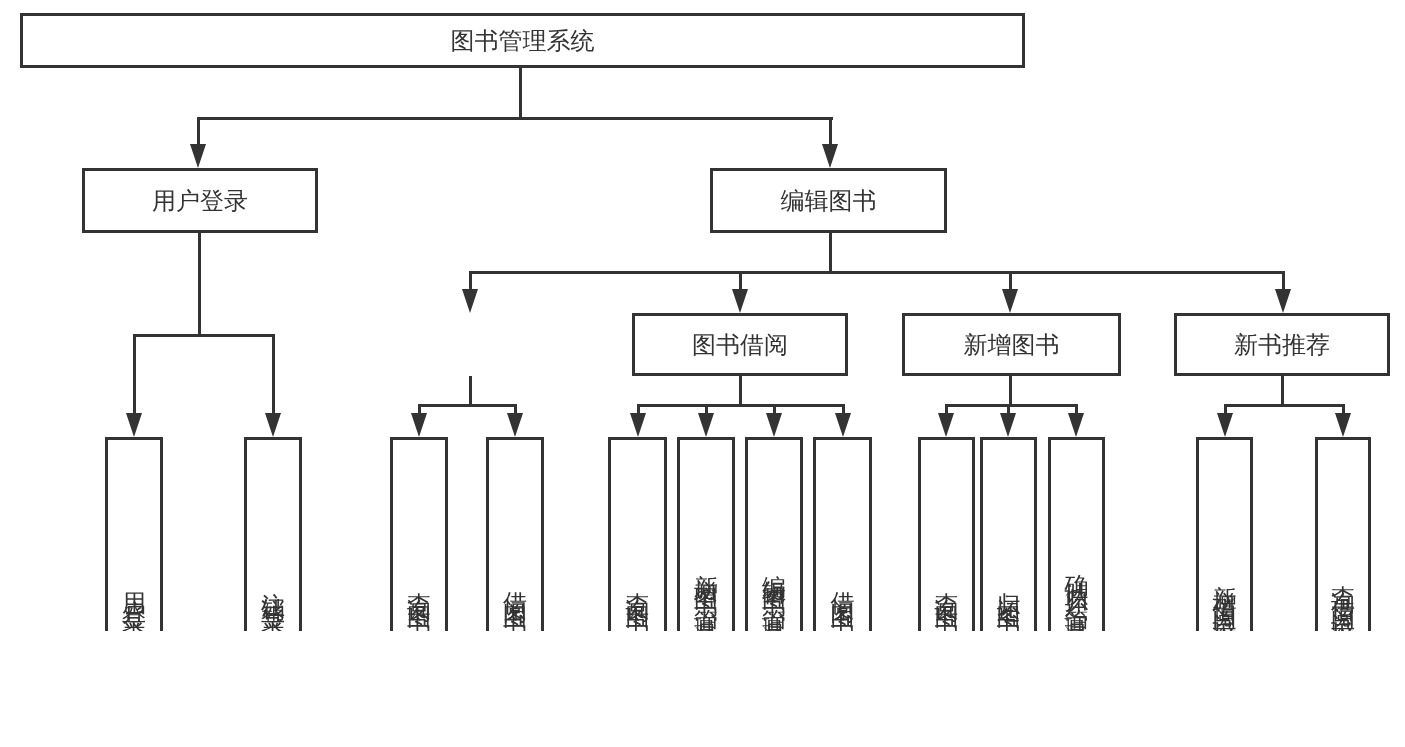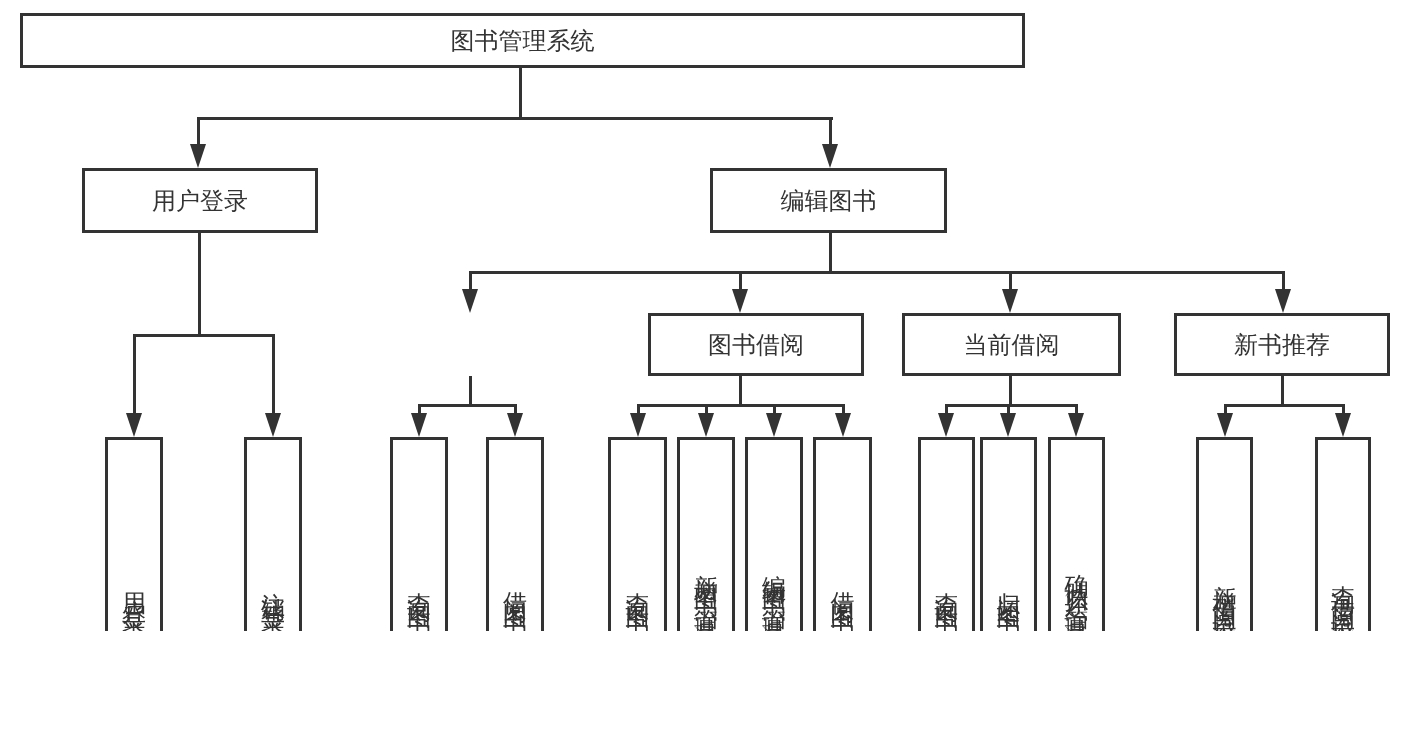--- a/index.html
+++ b/index.html
@@ -111,22 +111,22 @@
   <div class="line v" style="left:1224px;top:404px;height:11px"></div>
   <div class="arrow" style="left:1217px;top:413px"></div>
   <div class="line v" style="left:1342px;top:404px;height:11px"></div>
   <div class="arrow" style="left:1335px;top:413px"></div>
 
   <div class="node" style="left:20px;top:13px;width:1005px;height:55px">图书管理系统</div>
 
   <div class="node" style="left:82px;top:168px;width:236px;height:65px">用户登录</div>
   <div class="node" style="left:710px;top:168px;width:237px;height:65px">编辑图书</div>
 
-  <div class="node" style="left:648px;top:313px;width:216px;height:63px">图书借阅</div>
-  <div class="node" style="left:902px;top:313px;width:219px;height:63px">当前借阅</div>
+  <div class="node" style="left:632px;top:313px;width:216px;height:63px">图书借阅</div>
+  <div class="node" style="left:902px;top:313px;width:219px;height:63px">新增图书</div>
   <div class="node" style="left:1174px;top:313px;width:216px;height:63px">新书推荐</div>
 
   <div class="node vnode" style="left:105px;top:437px;width:58px;height:299px">用户登录</div>
   <div class="node vnode" style="left:244px;top:437px;width:58px;height:299px">注销登录</div>
 
   <div class="node vnode" style="left:390px;top:437px;width:58px;height:299px">查询图书</div>
   <div class="node vnode" style="left:486px;top:437px;width:58px;height:299px">借阅图书</div>
 
   <div class="node vnode" style="left:608px;top:437px;width:59px;height:299px">查询图书</div>
   <div class="node vnode" style="left:677px;top:437px;width:58px;height:299px">新增图书（管理员）</div>

